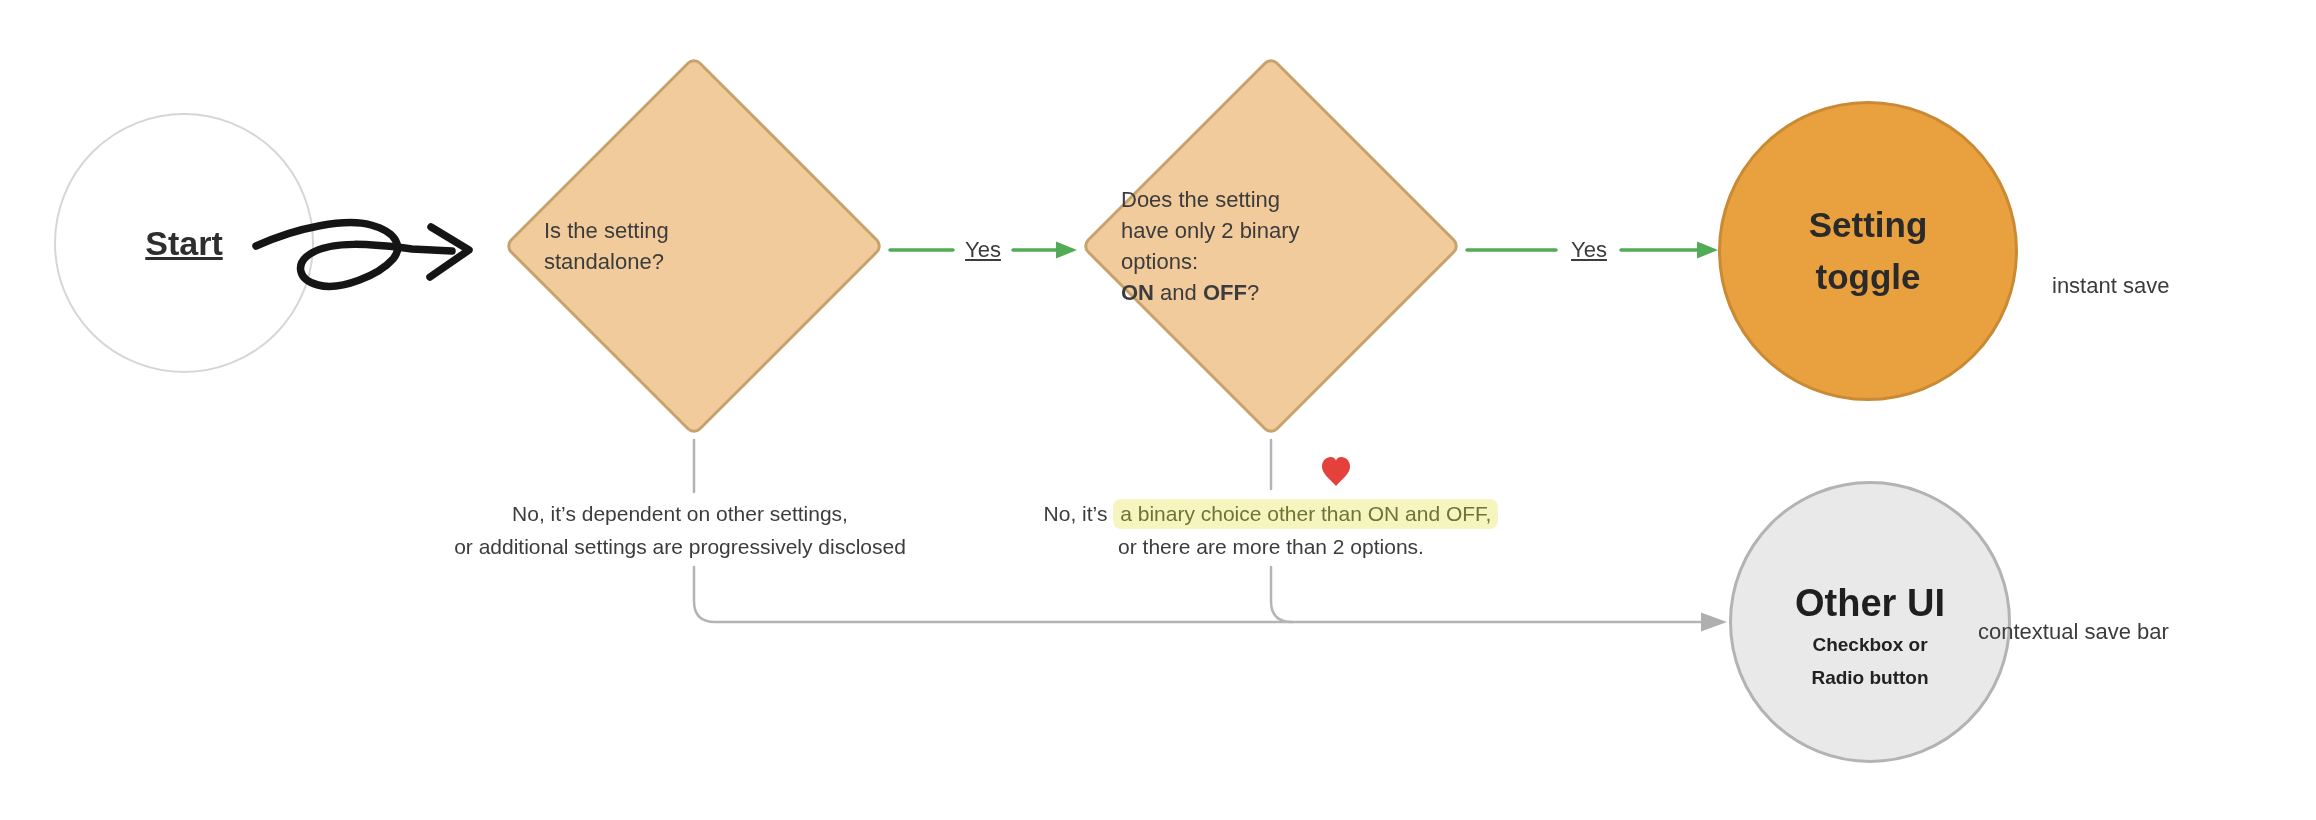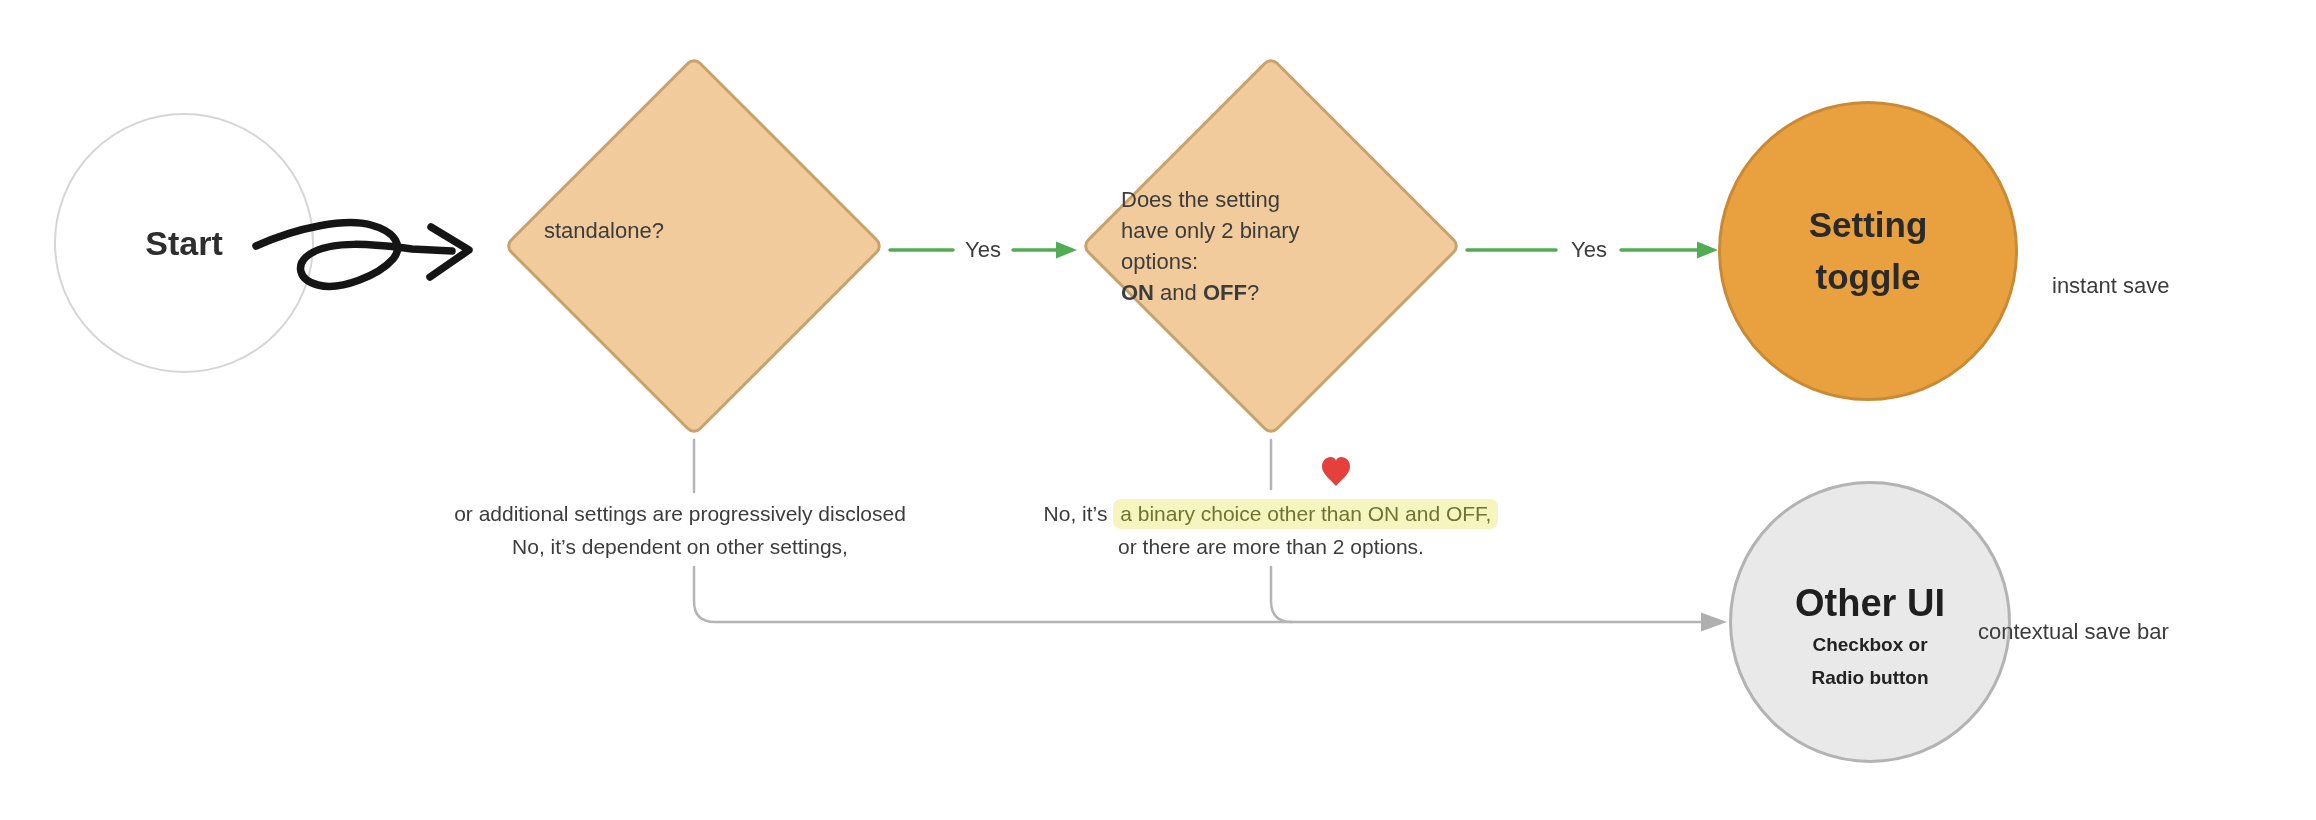--- a/index.html
+++ b/index.html
@@ -25,21 +25,21 @@
     background:#e9a140;border:3px solid #c98a33;
   }
   .other-circle{
     left:1729px;top:481px;width:282px;height:282px;border-radius:50%;
     background:#e9e9e9;border:3px solid #b3b3b3;
   }
   
   .overlay{position:absolute;left:0;top:0;z-index:2;pointer-events:none;}
   
   .txt{position:absolute;z-index:3;}
-  .center{display:flex;align-items:center;justify-content:center;text-align:left;}
+  .center{display:flex;align-items:center;justify-content:center;text-align:left;text-decoration:underline;}
   .start-label{left:54px;top:221px;width:260px;height:44px;
     font-size:34px;font-weight:700;color:#2e2e2e;}
   .dtext{width:300px;text-align:left;font-size:22px;line-height:31px;color:#3c3c3c;}
   .dtext .ln{display:block;}
   .dtext.d1t{left:544px;top:215px;}
   .dtext.d2t{left:1121px;top:184px;}
   .b{font-weight:700;}
   .yes-label{width:64px;height:30px;font-size:22px;color:#3c3c3c;}
   .yes1{left:951px;top:235px;}
   .yes2{left:1557px;top:235px;}
@@ -90,20 +90,21 @@
     <path d="M1271,440 V489" fill="none" stroke="#b4b4b4" stroke-width="2.5" stroke-linecap="round"></path>
     <path d="M1271,567 V601 Q1271,622 1292,622" fill="none" stroke="#b4b4b4" stroke-width="2.5" stroke-linecap="round"></path>
     <polygon points="1727,622 1701,612.5 1701,631.5" fill="#afafaf"></polygon>
 
     <path d="M1336,486 C1330,479 1322,474 1322,466.5 C1322,460.8 1326.2,457 1330.8,457 C1333.3,457 1335.2,458.5 1336,460.5 C1336.8,458.5 1338.7,457 1341.2,457 C1345.8,457 1350,460.8 1350,466.5 C1350,474 1342,479 1336,486 Z" fill="#e4403c"></path>
   </svg>
 
   <div class="txt center start-label">Start</div>
 
   <div class="txt dtext d1t">
+    <span class="ln">Is the setting</span>
     <span class="ln">standalone?</span>
   </div>
 
   <div class="txt center yes-label yes1">Yes</div>
 
   <div class="txt dtext d2t">
     <span class="ln">Does the setting</span>
     <span class="ln">have only 2 binary</span>
     <span class="ln">options:</span>
     <span class="ln"><span class="b">ON</span><span> and </span><span class="b">OFF</span><span>?</span></span>
@@ -118,22 +119,22 @@
   <div class="txt note note1">instant save</div>
 
   <div class="txt other-text">
     <span class="other-title">Other UI</span>
     <span class="other-sub">Checkbox or</span>
     <span class="other-sub">Radio button</span>
   </div>
   <div class="txt note note2">contextual save bar</div>
 
   <div class="txt no-block no1">
+    <span class="ln">No, it’s dependent on other settings,</span>
     <span class="ln">or additional settings are progressively disclosed</span>
-    <span class="ln">No, it’s dependent on other settings,</span>
   </div>
 
   <div class="txt no-block no2">
     <span class="ln"><span>No, it’s </span><mark class="hl">a binary choice other than ON and OFF,</mark></span>
     <span class="ln">or there are more than 2 options.</span>
   </div>
 
 </div>
 
 </body></html>

